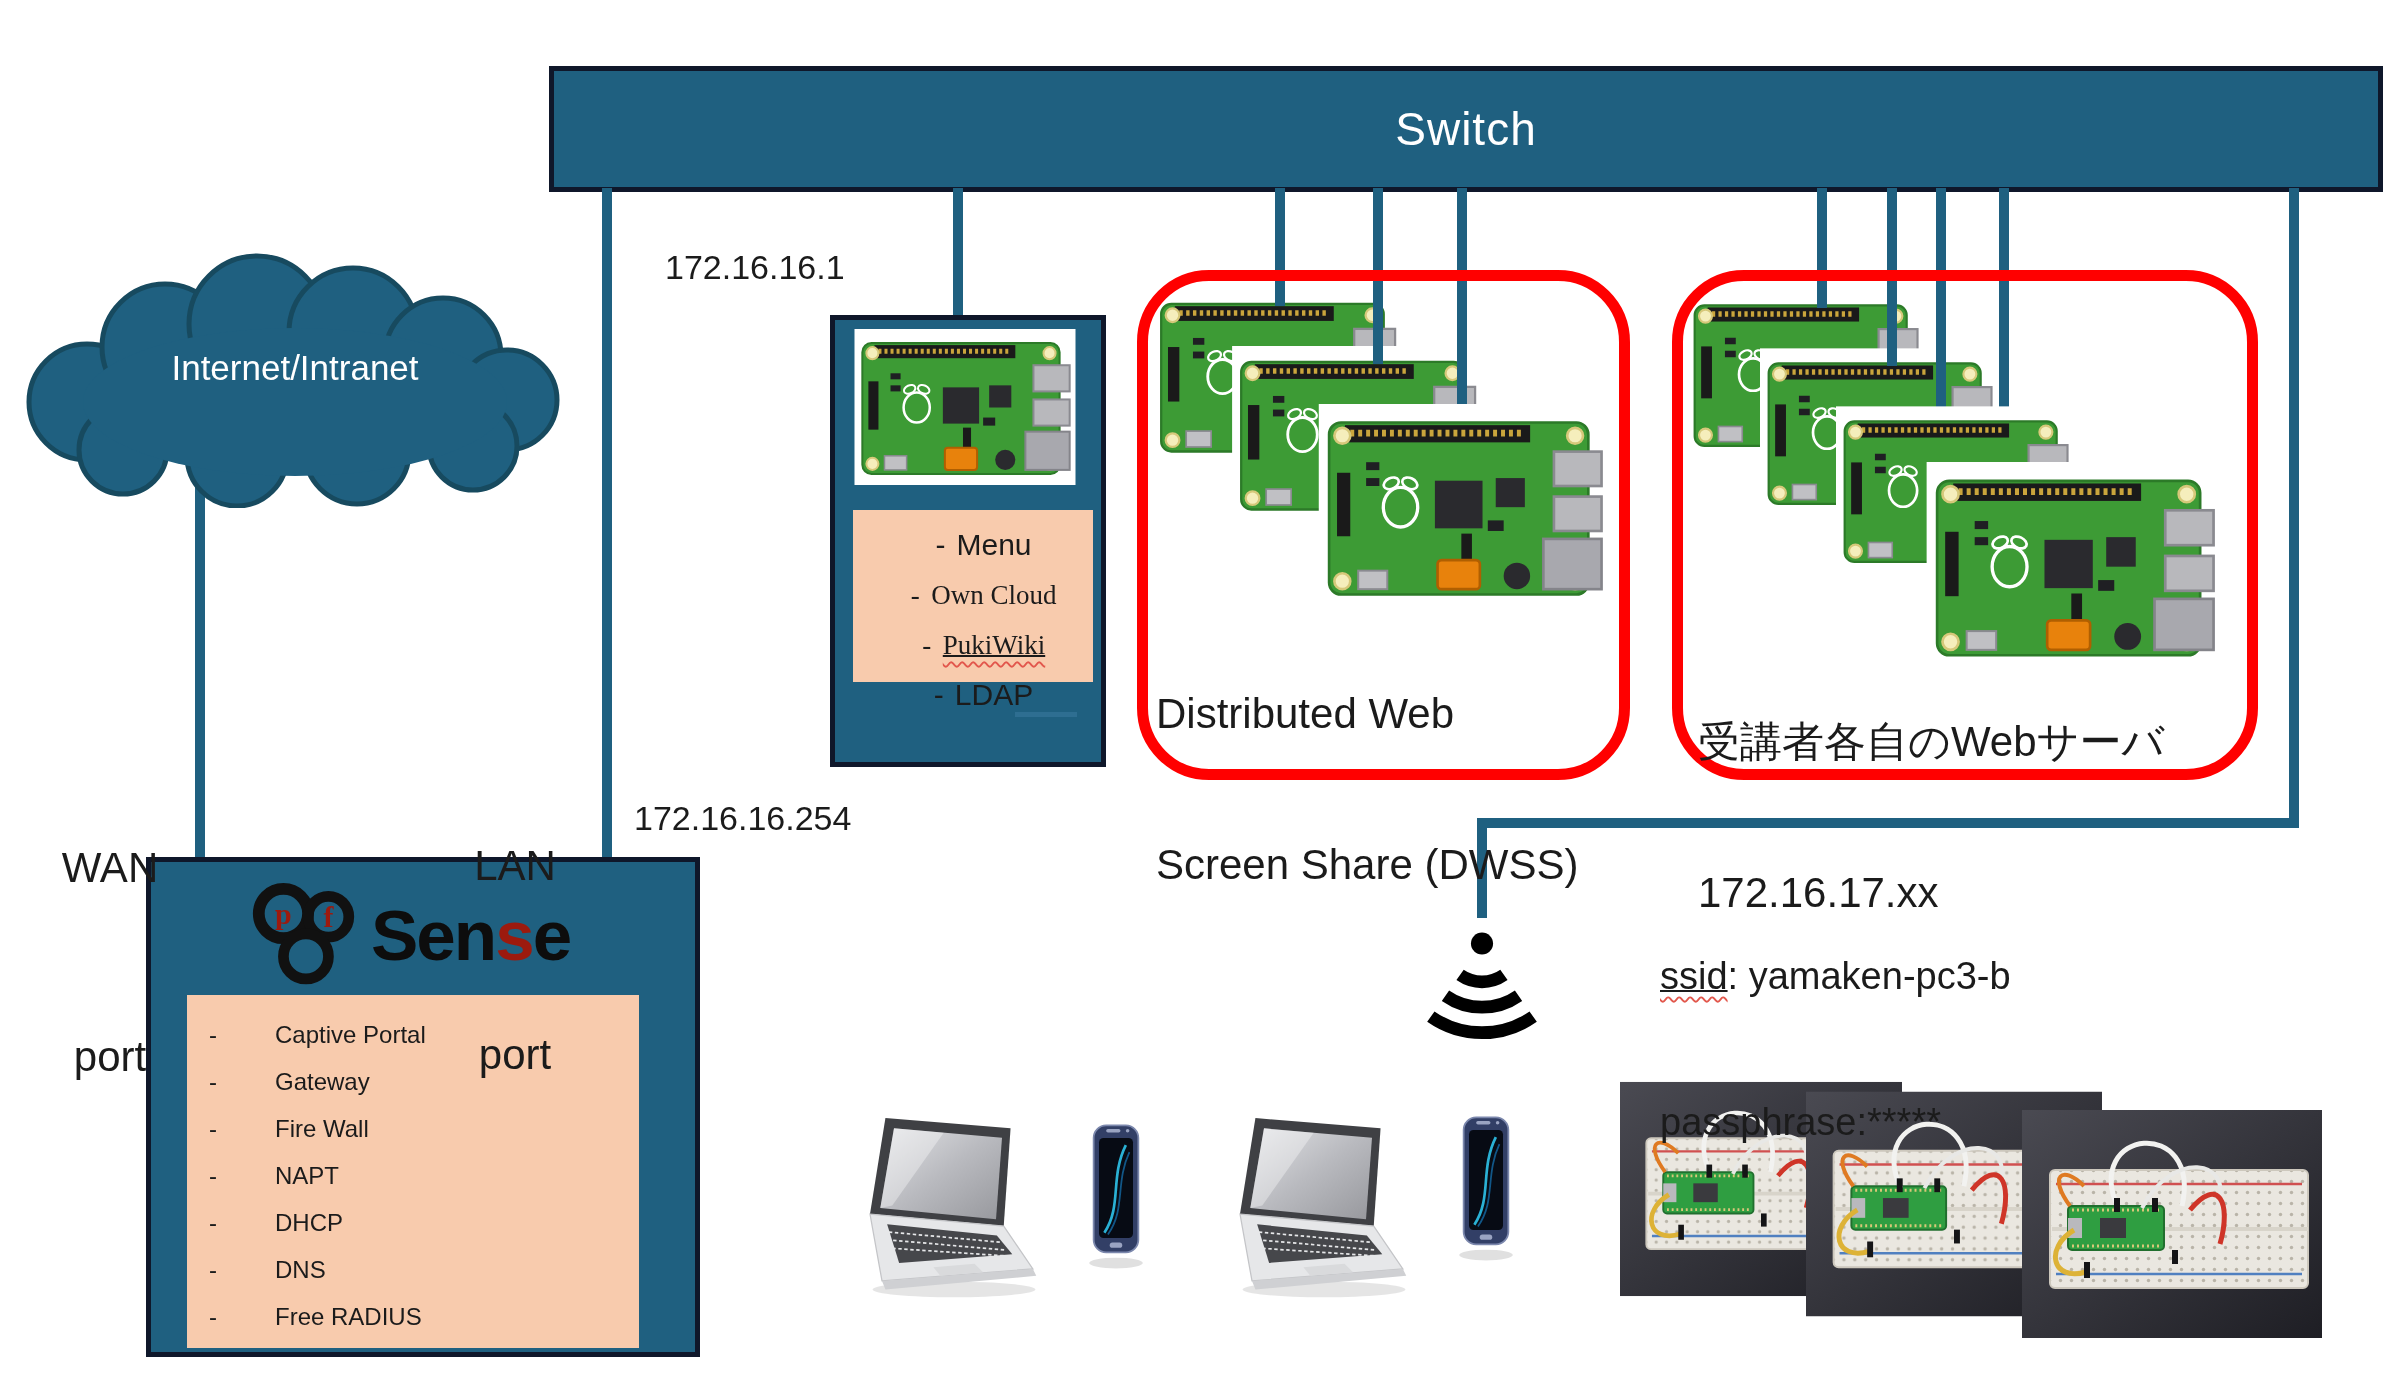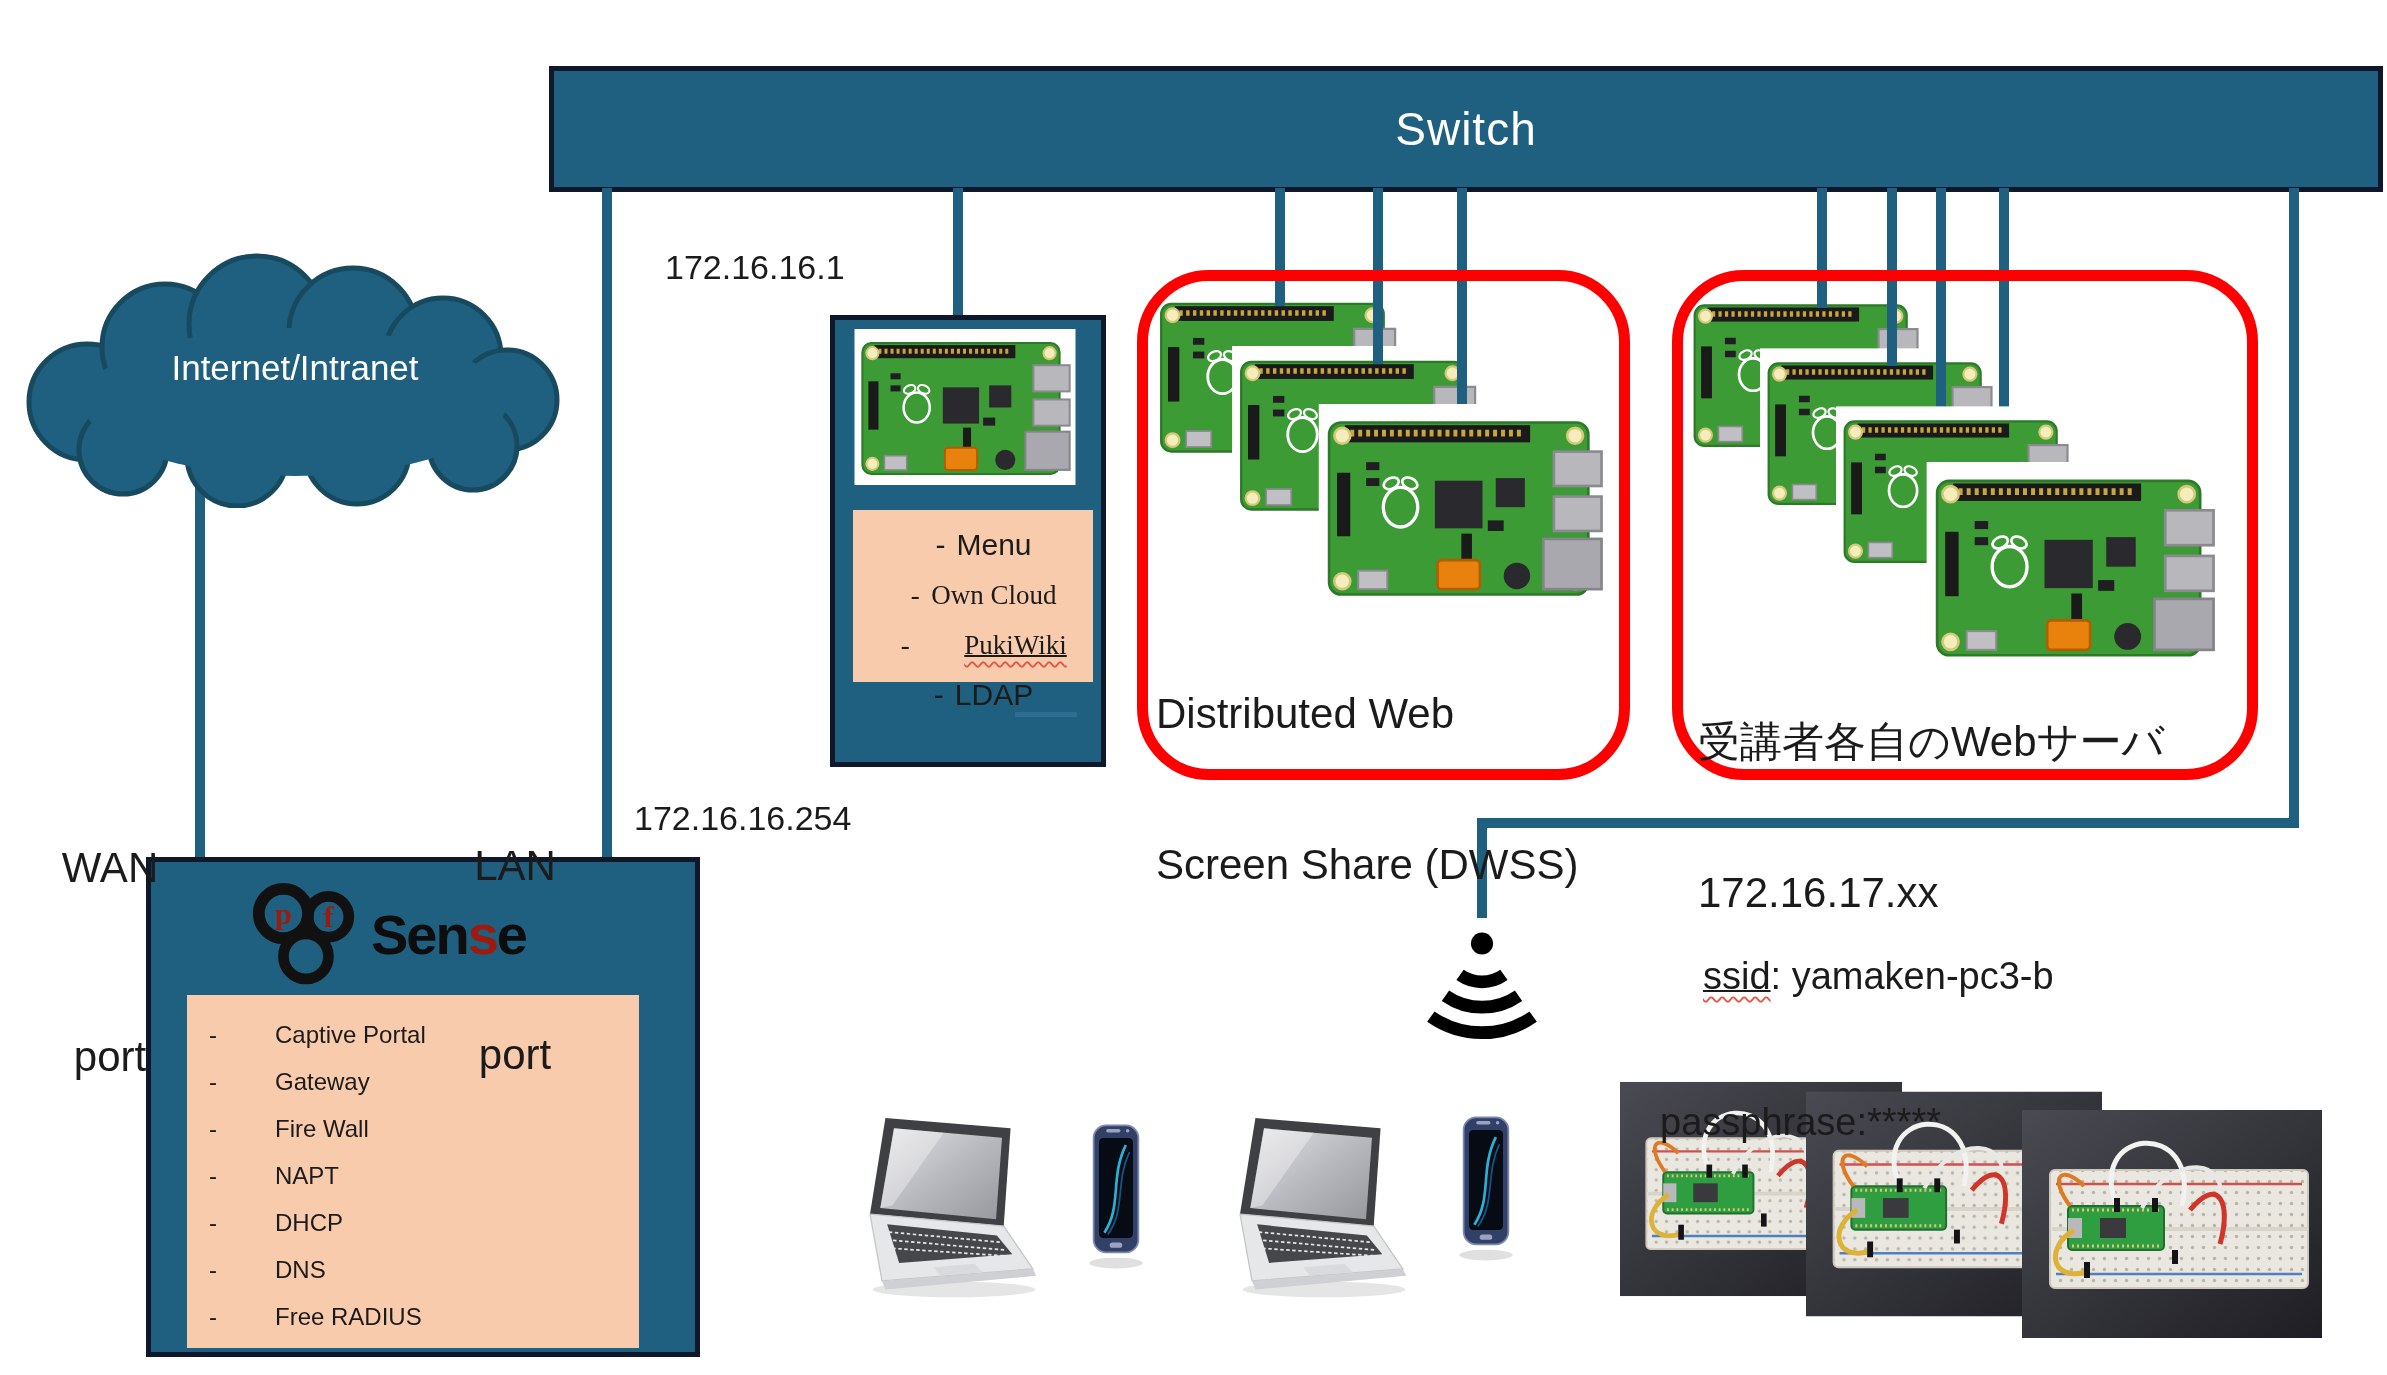--- a/index.html
+++ b/index.html
@@ -14,26 +14,26 @@
   .label{position:absolute;z-index:6;color:#1b1b1b;line-height:1.2;white-space:pre;}
   .switch-bar{left:549px;top:66px;width:1834px;height:126px;display:flex;align-items:center;justify-content:center;z-index:2;}
   .switch-text{color:#ffffff;font-size:46px;letter-spacing:1px;font-weight:400;}
   .cloud-wrap{position:absolute;left:5px;top:250px;width:580px;height:258px;z-index:2;}
   .cloud-label{position:absolute;left:0;top:98px;width:100%;text-align:center;color:#ffffff;font-size:35px;z-index:3;}
   .peachbox{position:absolute;background:#f8cbad;z-index:5;box-sizing:border-box;}
   .menu-box{left:18px;top:190px;width:240px;height:172px;padding:10px 0 0 10px;text-align:center;}
   .menu-row{font-size:30px;line-height:50px;white-space:nowrap;}
   .menu-row.small{font-size:27px;font-family:Liberation Serif, serif;}
   .dash{display:inline-block;width:32px;}
-  .spell{text-decoration:underline;text-decoration-thickness:2px;text-decoration-color:#1b1b1b;margin-left:43px;}
+  .spell{text-decoration:underline;text-decoration-thickness:2px;text-decoration-color:#1b1b1b;}
   .spell-inner{text-decoration:underline wavy #e2574c;text-decoration-thickness:2px;text-underline-offset:7px;text-decoration-skip-ink:none;}
   .menu-underline-mark{position:absolute;left:162px;top:202px;width:62px;height:5px;background:#2e6e91;z-index:6;}
   .pfsense-box{left:146px;top:857px;width:554px;height:500px;}
   .pfsense-logo{position:absolute;left:96px;top:18px;width:420px;height:110px;display:flex;align-items:center;z-index:5;}
-  .pfsense-word{font-size:56px;font-weight:800;letter-spacing:-2px;line-height:1;}
+  .pfsense-word{font-size:71px;font-weight:800;letter-spacing:-2px;line-height:1;}
   .pfsense-word .blk{color:#0d0d0d;}
   .pfsense-word .red{color:#9c1a0e;}
   .services-box{left:36px;top:133px;width:452px;height:353px;padding:16px 0 0 22px;}
   .svc-row{font-size:24px;line-height:47px;white-space:nowrap;}
   .svc-row .dash{width:66px;}
   .big-label{font-size:42px;line-height:1.2;}
   .ip-label{font-size:34px;}
   .port-label{font-size:42px;line-height:1.5;text-align:center;}
   .wifi-text{font-size:38px;line-height:1.28;}
   .wifi-indent{padding-left:84px;}

